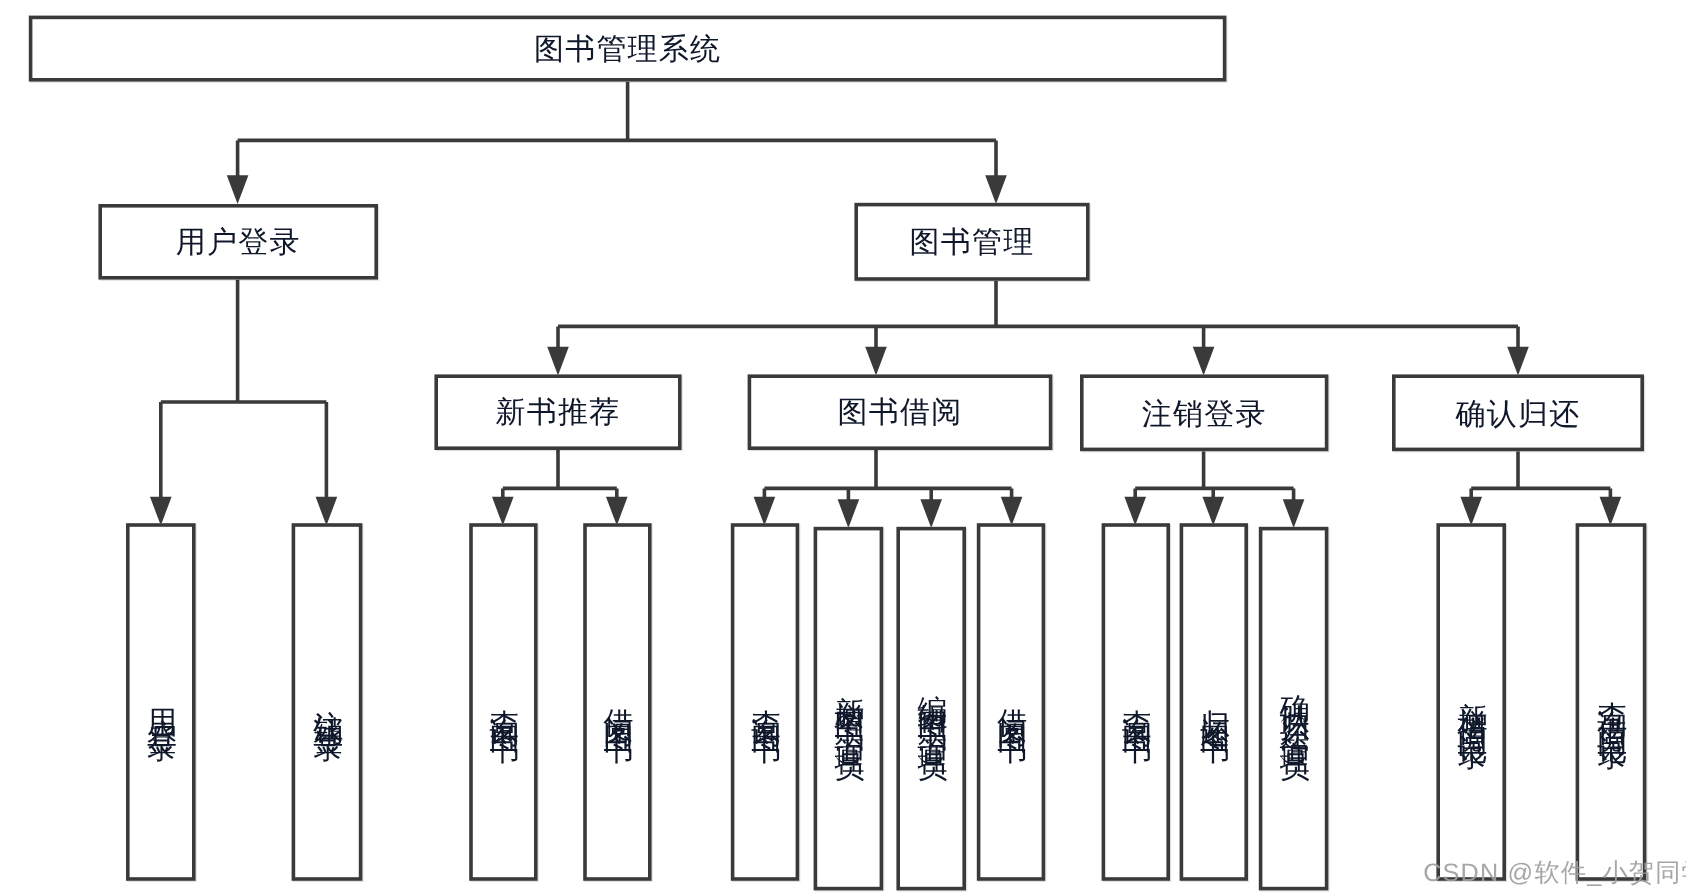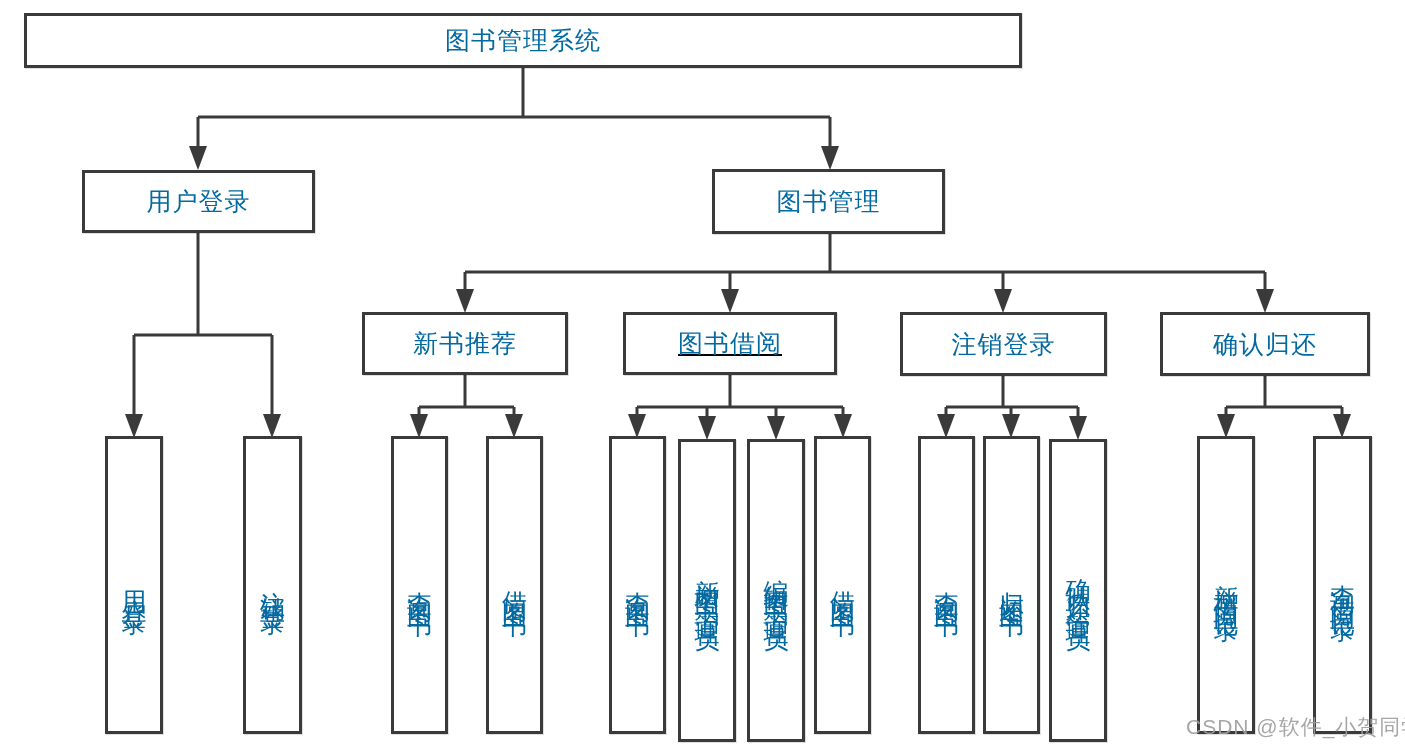--- a/index.html
+++ b/index.html
@@ -23,21 +23,21 @@
     border: 3px solid #3a3a3a;
     background: #ffffff;
     display: flex;
     align-items: center;
     justify-content: center;
     z-index: 2;
     box-shadow: 1px 1px 0 rgba(0,0,0,0.12);
   }
   .node .lbl {
     font-size: 25px;
-    color: #0369a1;
+    color: #0f172a;
     letter-spacing: 1px;
     white-space: nowrap;
   }
   .leaf .lbl {
     writing-mode: vertical-rl;
     text-orientation: mixed;
     letter-spacing: 7px;
     font-size: 25px;
     line-height: 1;
     white-space: normal;
@@ -101,28 +101,28 @@
     </g>
   </svg>
 
   <div class="node" style="left:24px; top:13px; width:998px; height:55px;">
     <span class="lbl">图书管理系统</span>
   </div>
 
   <div class="node" style="left:82px; top:170px; width:233px; height:63px;">
     <span class="lbl">用户登录</span>
   </div>
-  <div class="node" style="left:712px; top:169px; width:233px; height:65px;">
+  <div class="node" style="left:712px; top:169px; width:196px; height:65px;">
     <span class="lbl">图书管理</span>
   </div>
 
   <div class="node" style="left:362px; top:312px; width:206px; height:63px;text-align:center;">
     <span class="lbl">新书推荐</span>
   </div>
-  <div class="node" style="left:623px; top:312px; width:214px; height:63px;text-decoration:underline;">
+  <div class="node" style="left:623px; top:312px; width:254px; height:63px;">
     <span class="lbl">图书借阅</span>
   </div>
   <div class="node" style="left:900px; top:312px; width:207px; height:64px;">
     <span class="lbl">注销登录</span>
   </div>
   <div class="node" style="left:1160px; top:312px; width:210px; height:64px;">
     <span class="lbl">确认归还</span>
   </div>
 
   <div class="node leaf" style="left:105px; top:436px; width:58px; height:298px;">

